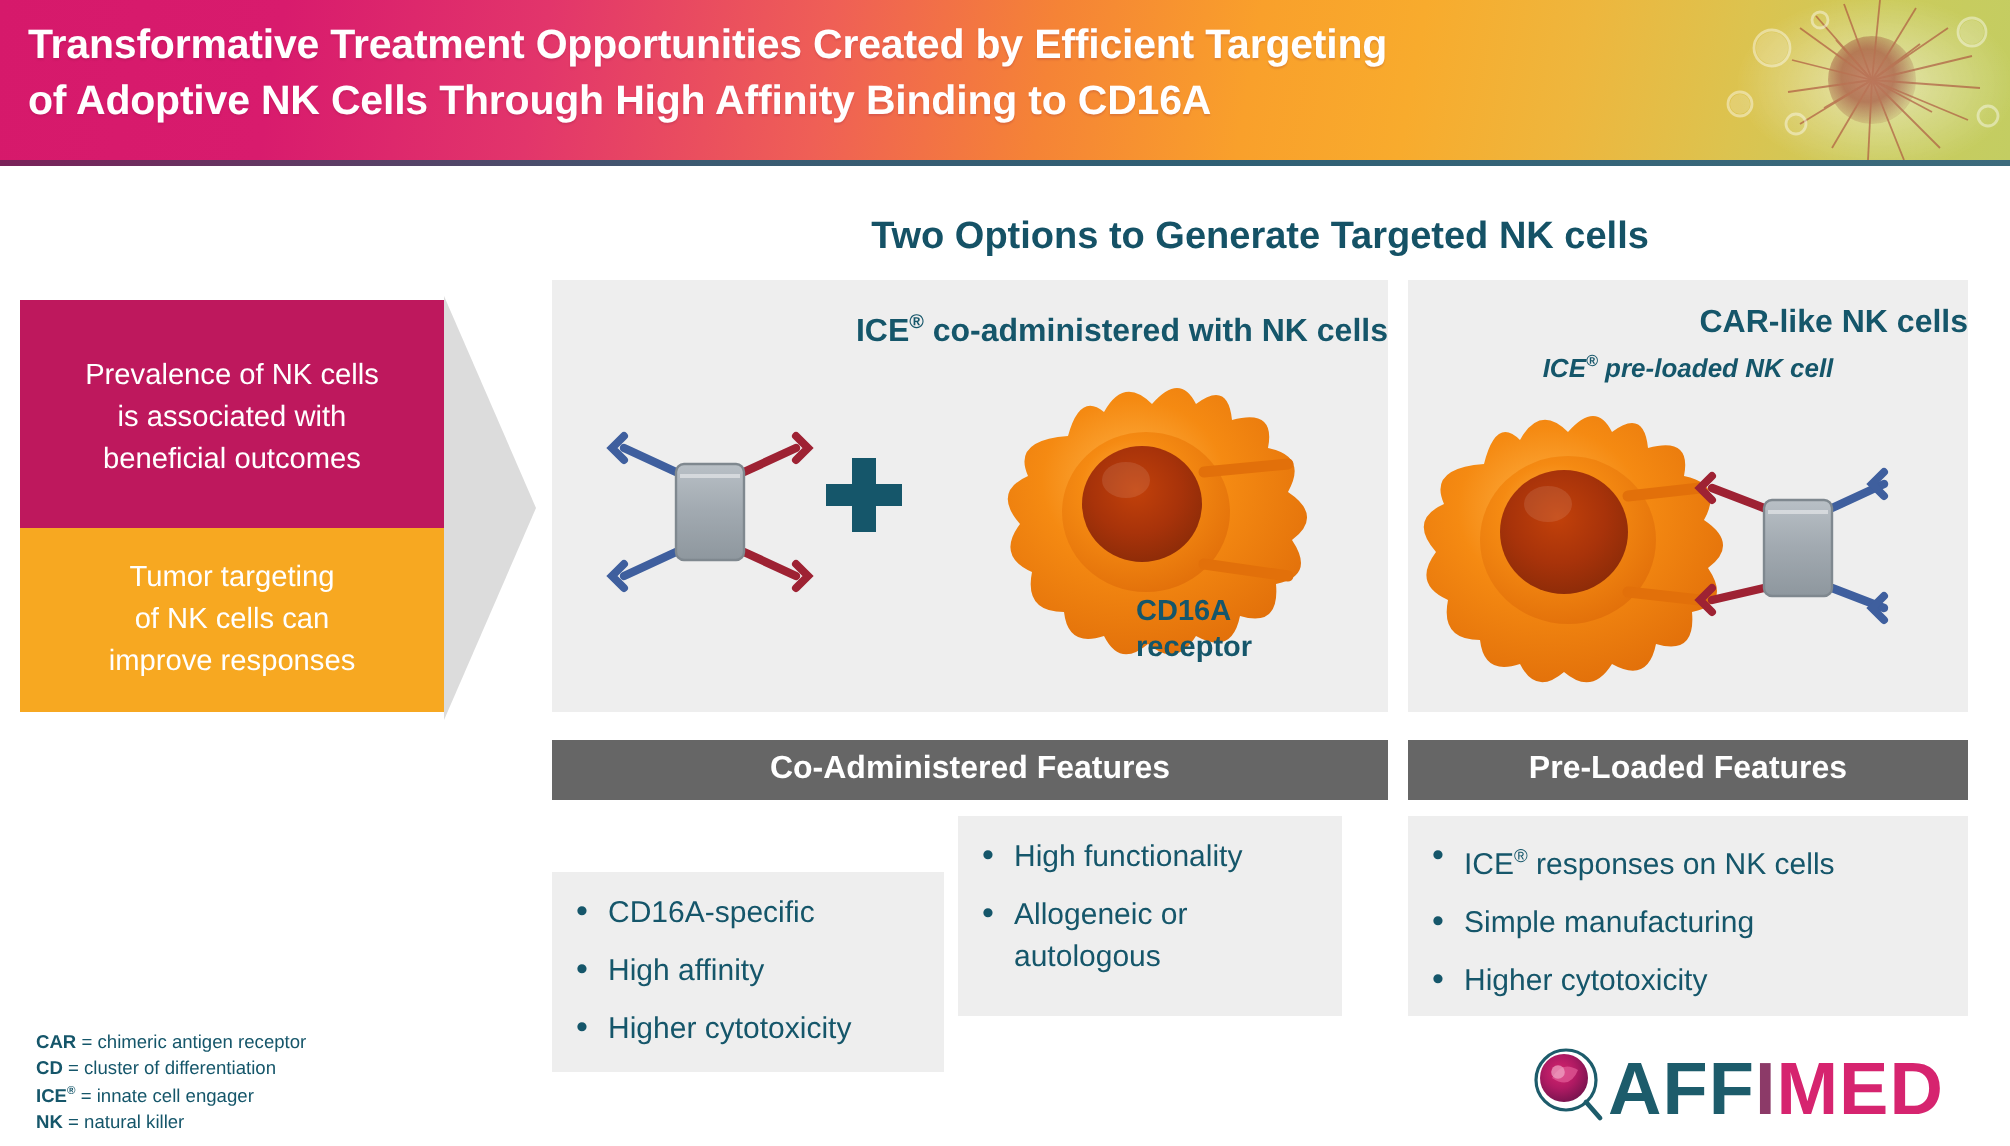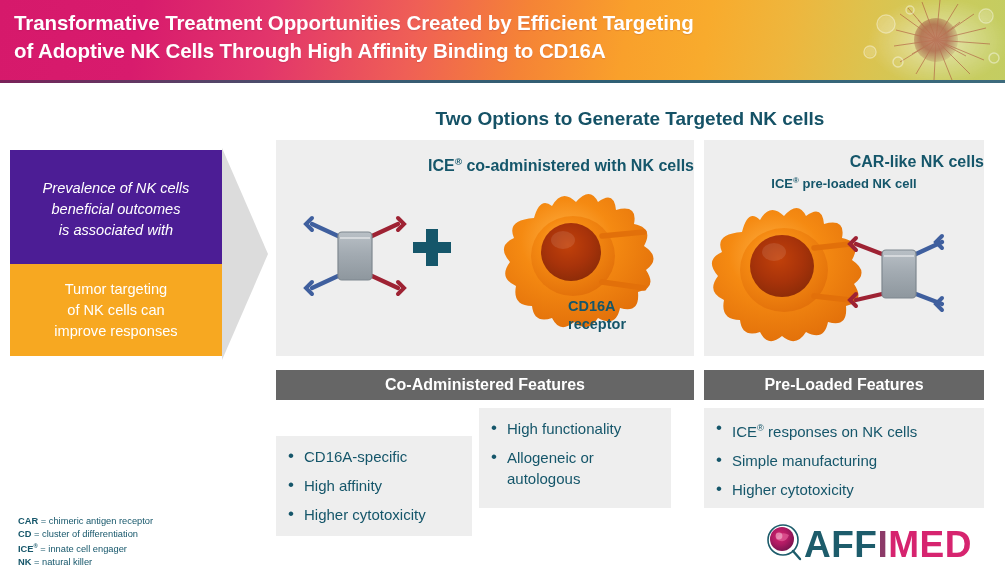--- a/index.html
+++ b/index.html
@@ -74,22 +74,21 @@
     font-size: 14.6px;
     line-height: 21px;
     text-align: center;
     display: flex;
     align-items: center;
     justify-content: center;
     z-index: 2;
   }
   #side-box-prevalence {
     top: 150px; height: 119px;
-    background: #4c1d95;
-    font-style: italic;
+    background: #be185d;
   }
   #side-box-tumor {
     top: 264px; height: 92px;
     background: #f7a821;
   }
 
   
   #main-title {
     position: absolute;
     left: 276px; top: 108px;
@@ -122,20 +121,21 @@
     font-size: 16px;
     font-weight: bold;
     padding-top: 12px;
     line-height: 20px;
   }
   .panel-subheading {
     text-align: center;
     color: #15566a;
     font-size: 13px;
     font-weight: bold;
+    font-style: italic;
     line-height: 17px;
   }
   .sup-r { font-size: 0.62em; vertical-align: super; }
 
   
   #left-art {
     position: absolute;
     left: 276px; top: 178px;
     width: 418px; height: 170px;
   }
@@ -291,22 +291,22 @@
 </div>
 <div id="header-rule"></div>
 
 <svg id="sidebar-arrow" viewBox="0 0 48 212">
   <polygon points="0,0 0,212 46,106" fill="#dcdcdc"></polygon>
 </svg>
 
 <div class="side-box" id="side-box-prevalence">
   <div>
     <div>Prevalence of NK cells</div>
+    <div>is associated with</div>
     <div>beneficial outcomes</div>
-    <div>is associated with</div>
   </div>
 </div>
 
 <div class="side-box" id="side-box-tumor">
   <div>
     <div>Tumor targeting</div>
     <div>of NK cells can</div>
     <div>improve responses</div>
   </div>
 </div>

